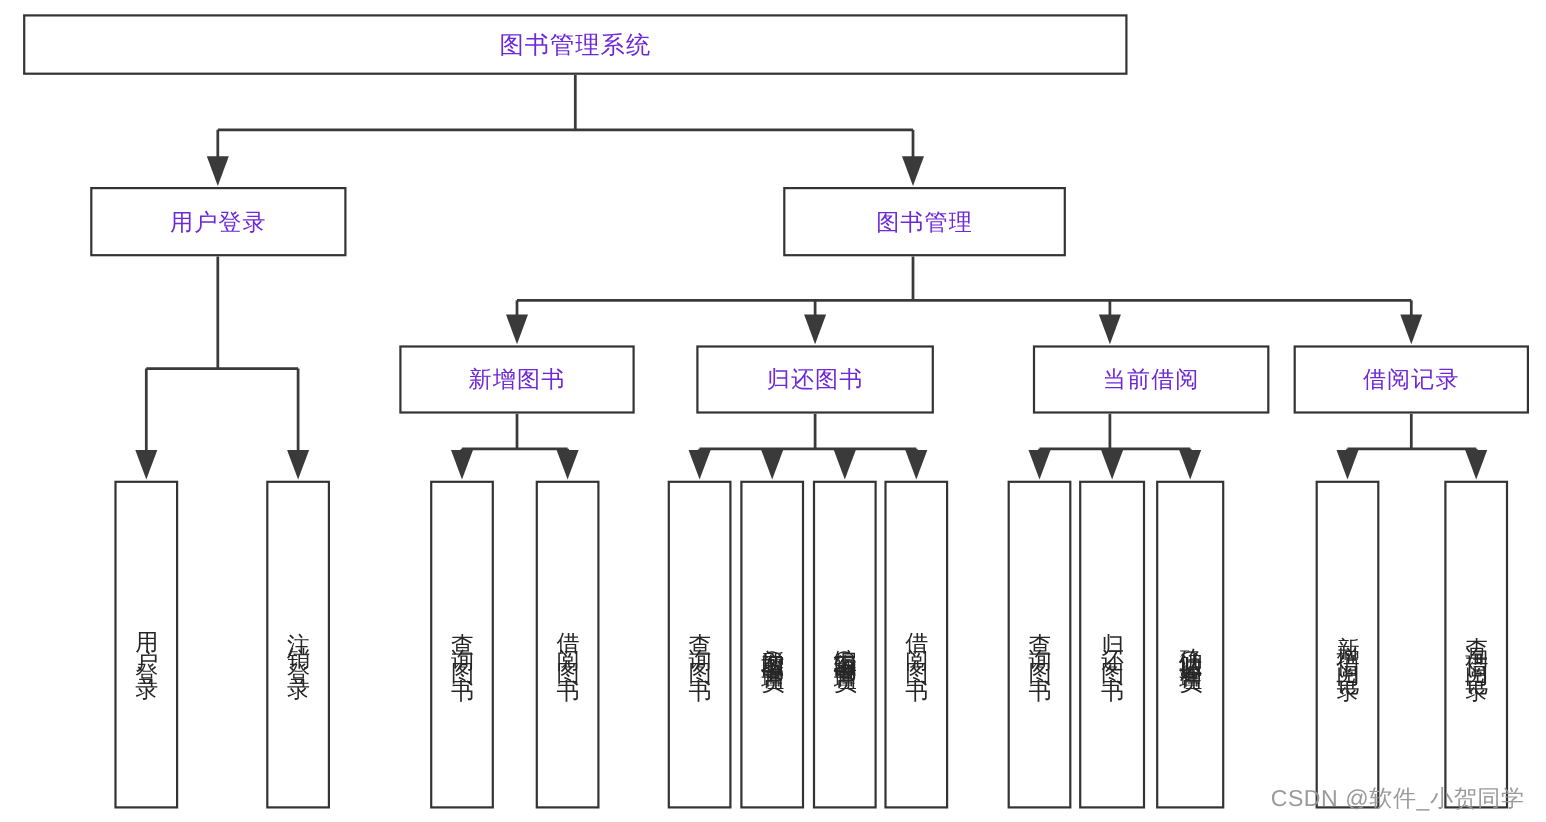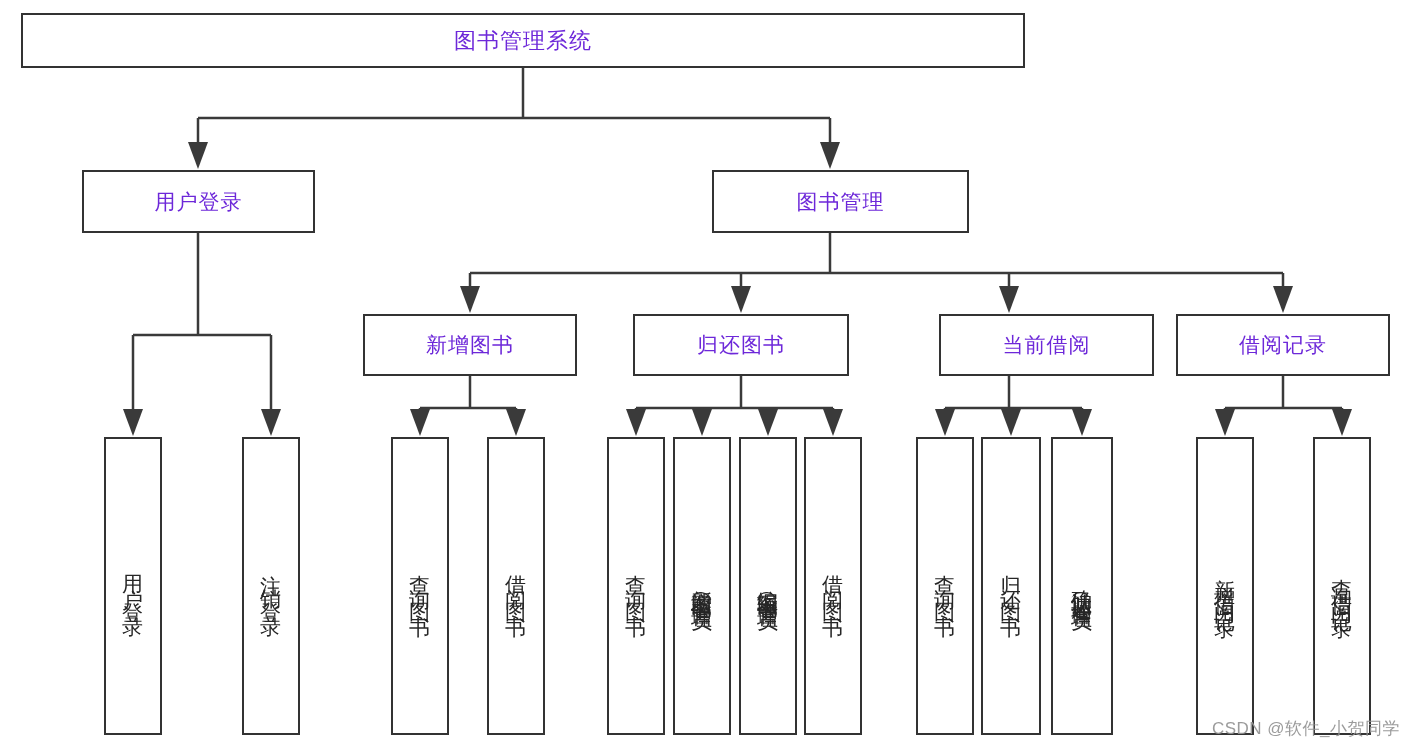--- a/index.html
+++ b/index.html
@@ -49,23 +49,23 @@
     text-orientation: mixed;
     font-size: 21px;
     color: #262626;
     line-height: 1;
   }
   .ls-wide  { letter-spacing: 14px; }
   .ls-mid   { letter-spacing: 8px; }
   .ls-tight { letter-spacing: 3px; }
   .watermark {
     position: absolute;
-    right: 5px;
+    right: 19px;
     bottom: 7px;
-    font-size: 17px;
+    font-size: 21px;
     color: rgba(150, 150, 150, 0.95);
     letter-spacing: 0.5px;
     z-index: 3;
     white-space: nowrap;
   }
 </style>
 </head>
 <body>
 
 <div class="canvas">

